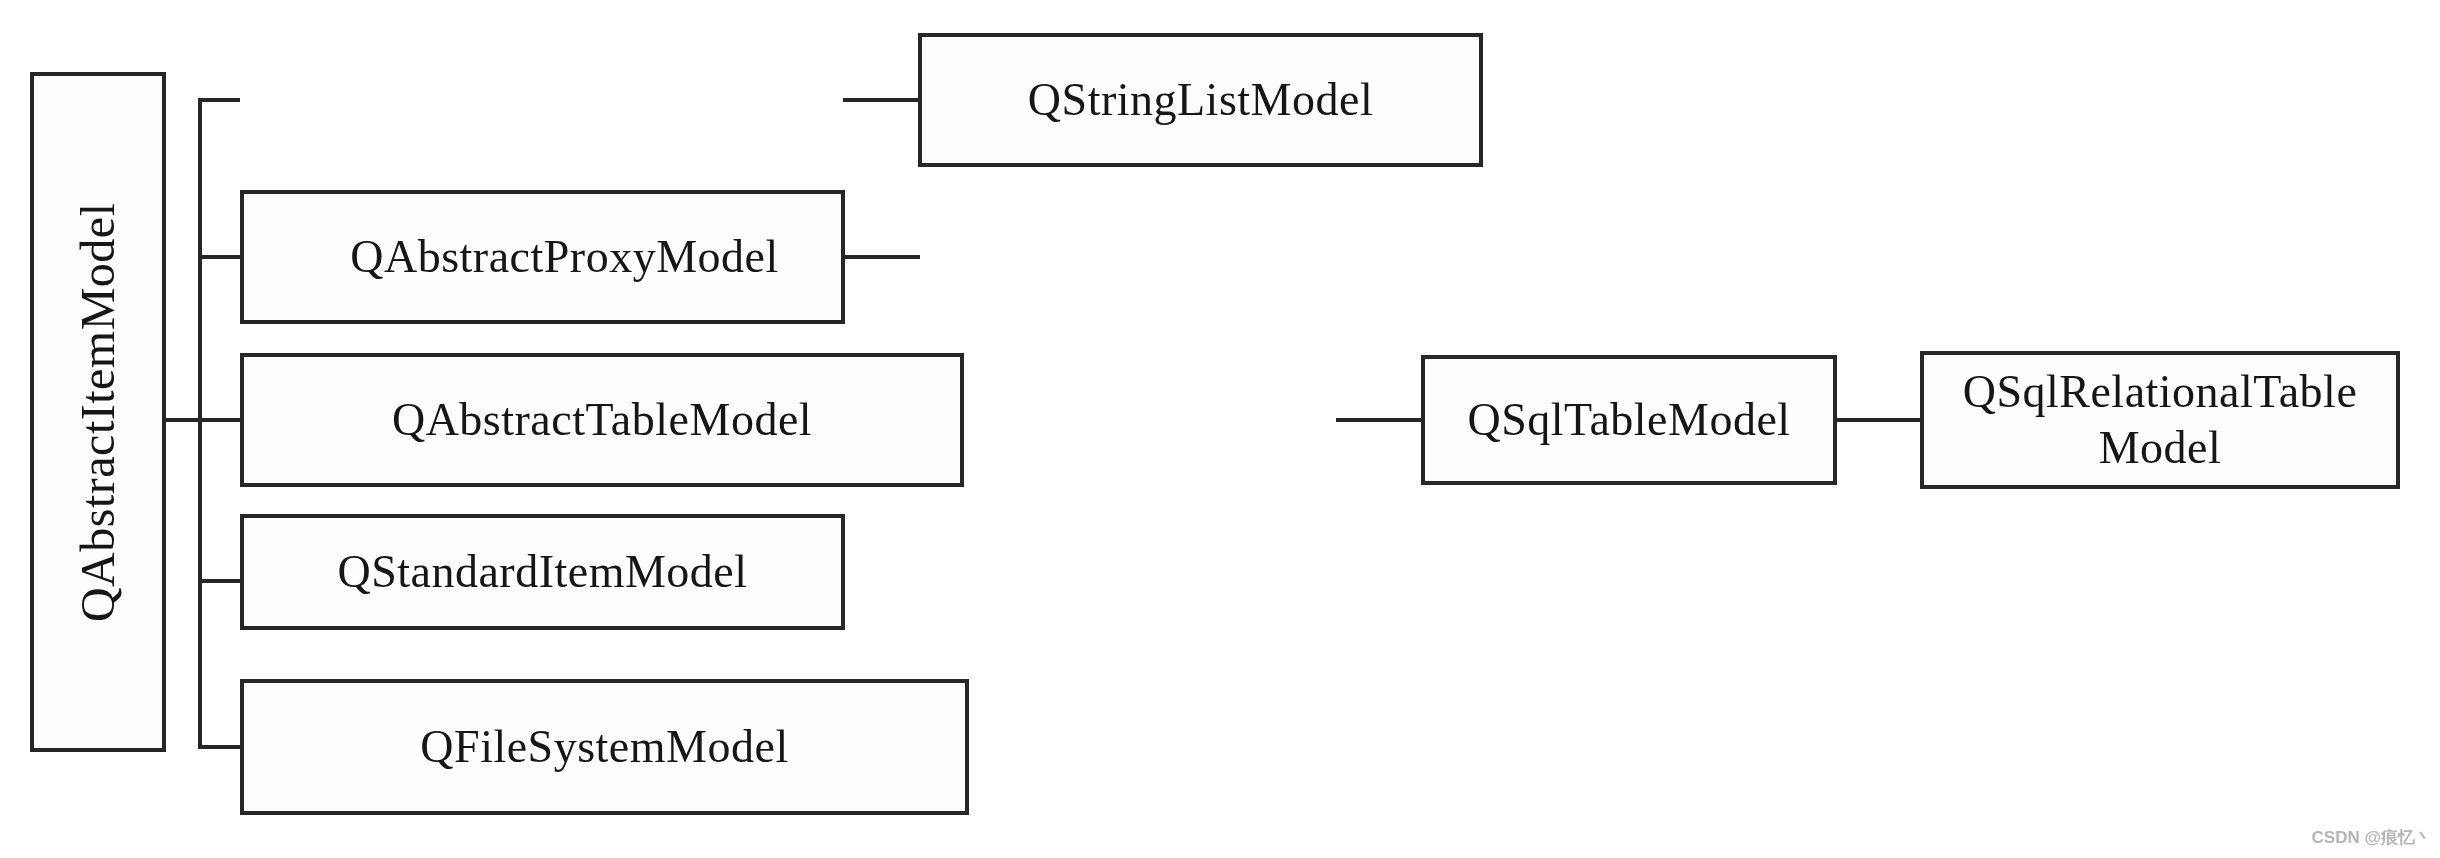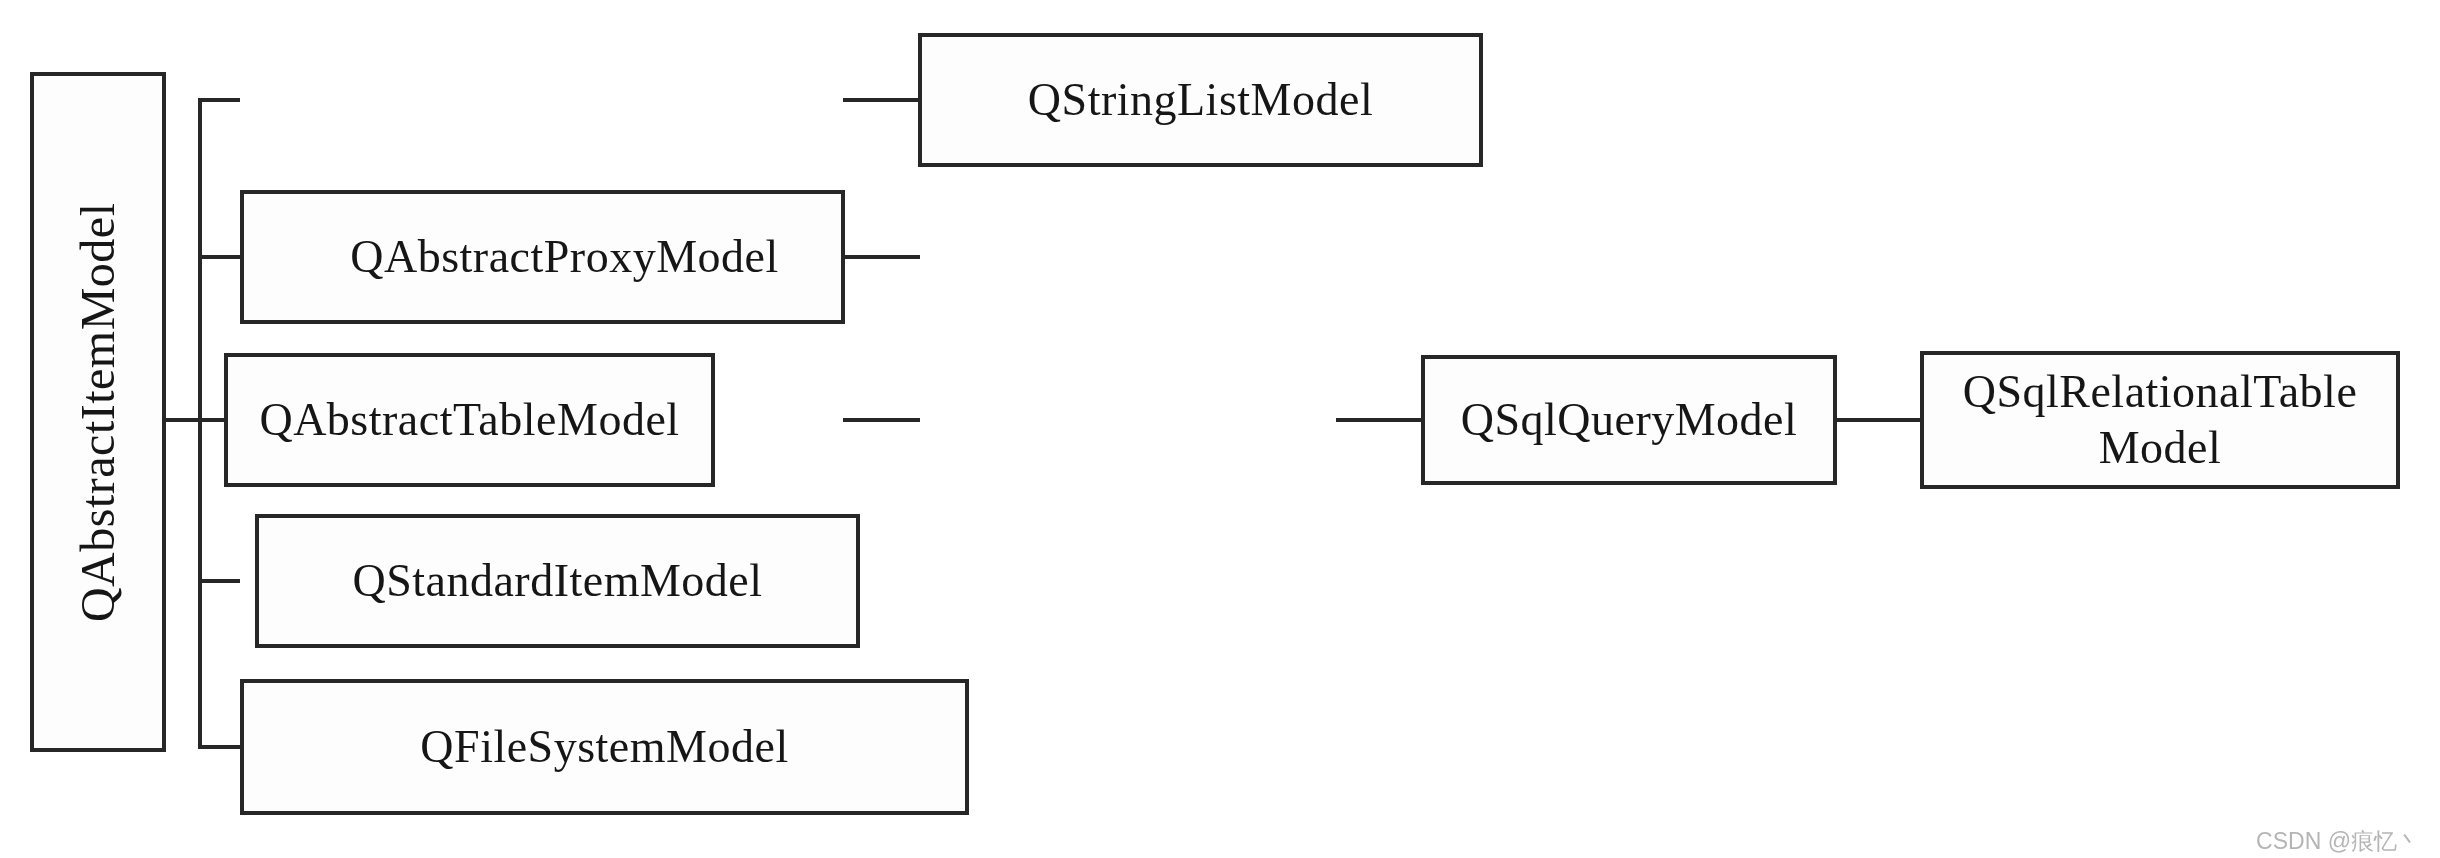--- a/index.html
+++ b/index.html
@@ -41,25 +41,26 @@
   .node.wrap { padding: 0 14px; }
   .edge {
     position: absolute;
     background: var(--line);
   }
   .edge.h { height: 4px; }
   .edge.v { width: 4px; }
   .watermark {
     position: absolute;
     top: 826px;
-    right: 20px;
+    right: 8px;
     font-family: "Liberation Sans", sans-serif;
-    font-size: 23px;
+    font-size: 17px;
     color: var(--watermark);
     white-space: nowrap;
+    font-weight: bold;
   }
 </style>
 </head>
 <body>
 
 <div class="stage">
 
   <div class="edge v" style="left:198px; top:98px; height:651px;"></div>
   <div class="edge h" style="left:198px; top:98px; width:42px;"></div>
   <div class="edge h" style="left:198px; top:255px; width:42px;"></div>
@@ -79,34 +80,34 @@
 
   <div class="node" style="left:918px; top:33px; width:565px; height:134px;">
     <span class="lbl">QStringListModel</span>
   </div>
 
   <div class="node" style="left:240px; top:190px; width:605px; height:134px;padding-left:44px;">
     <span class="lbl">QAbstractProxyModel</span>
   </div>
 
 
-  <div class="node" style="left:224px; top:353px; width:491px; height:134px;text-align:right;">
+  <div class="node" style="left:240px; top:353px; width:724px; height:134px;text-align:right;">
     <span class="lbl">QAbstractTableModel</span>
   </div>
 
 
   <div class="node" style="left:1421px; top:355px; width:416px; height:130px;">
-    <span class="lbl">QSqlQueryModel</span>
+    <span class="lbl">QSqlTableModel</span>
   </div>
 
   <div class="node wrap" style="left:1920px; top:351px; width:480px; height:138px;">
     <span class="lbl">QSqlRelationalTable Model</span>
   </div>
 
-  <div class="node" style="left:240px; top:514px; width:605px; height:134px;margin-left:15px;">
+  <div class="node" style="left:240px; top:514px; width:605px; height:116px;">
     <span class="lbl">QStandardItemModel</span>
   </div>
 
   <div class="node" style="left:240px; top:679px; width:729px; height:136px;">
     <span class="lbl">QFileSystemModel</span>
   </div>
 
   <div class="watermark">CSDN @痕忆丶</div>
 
 </div>

